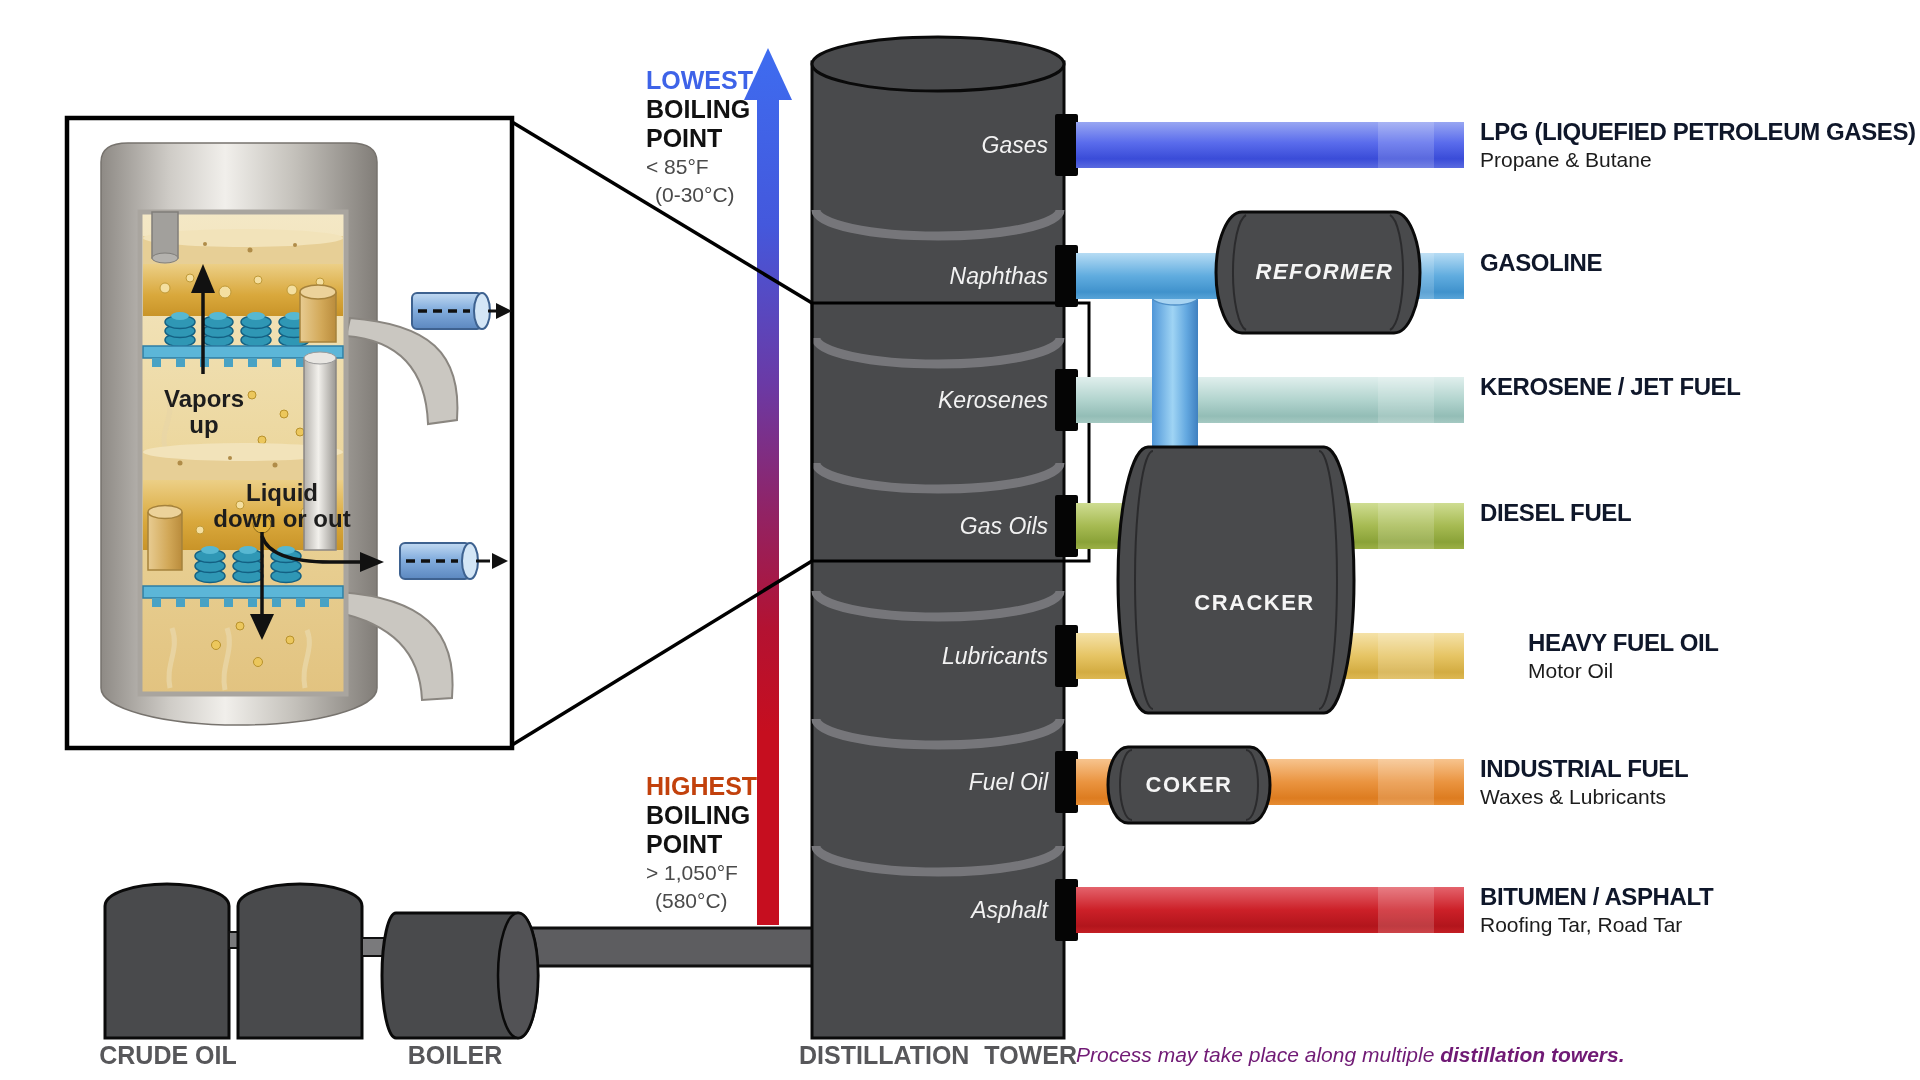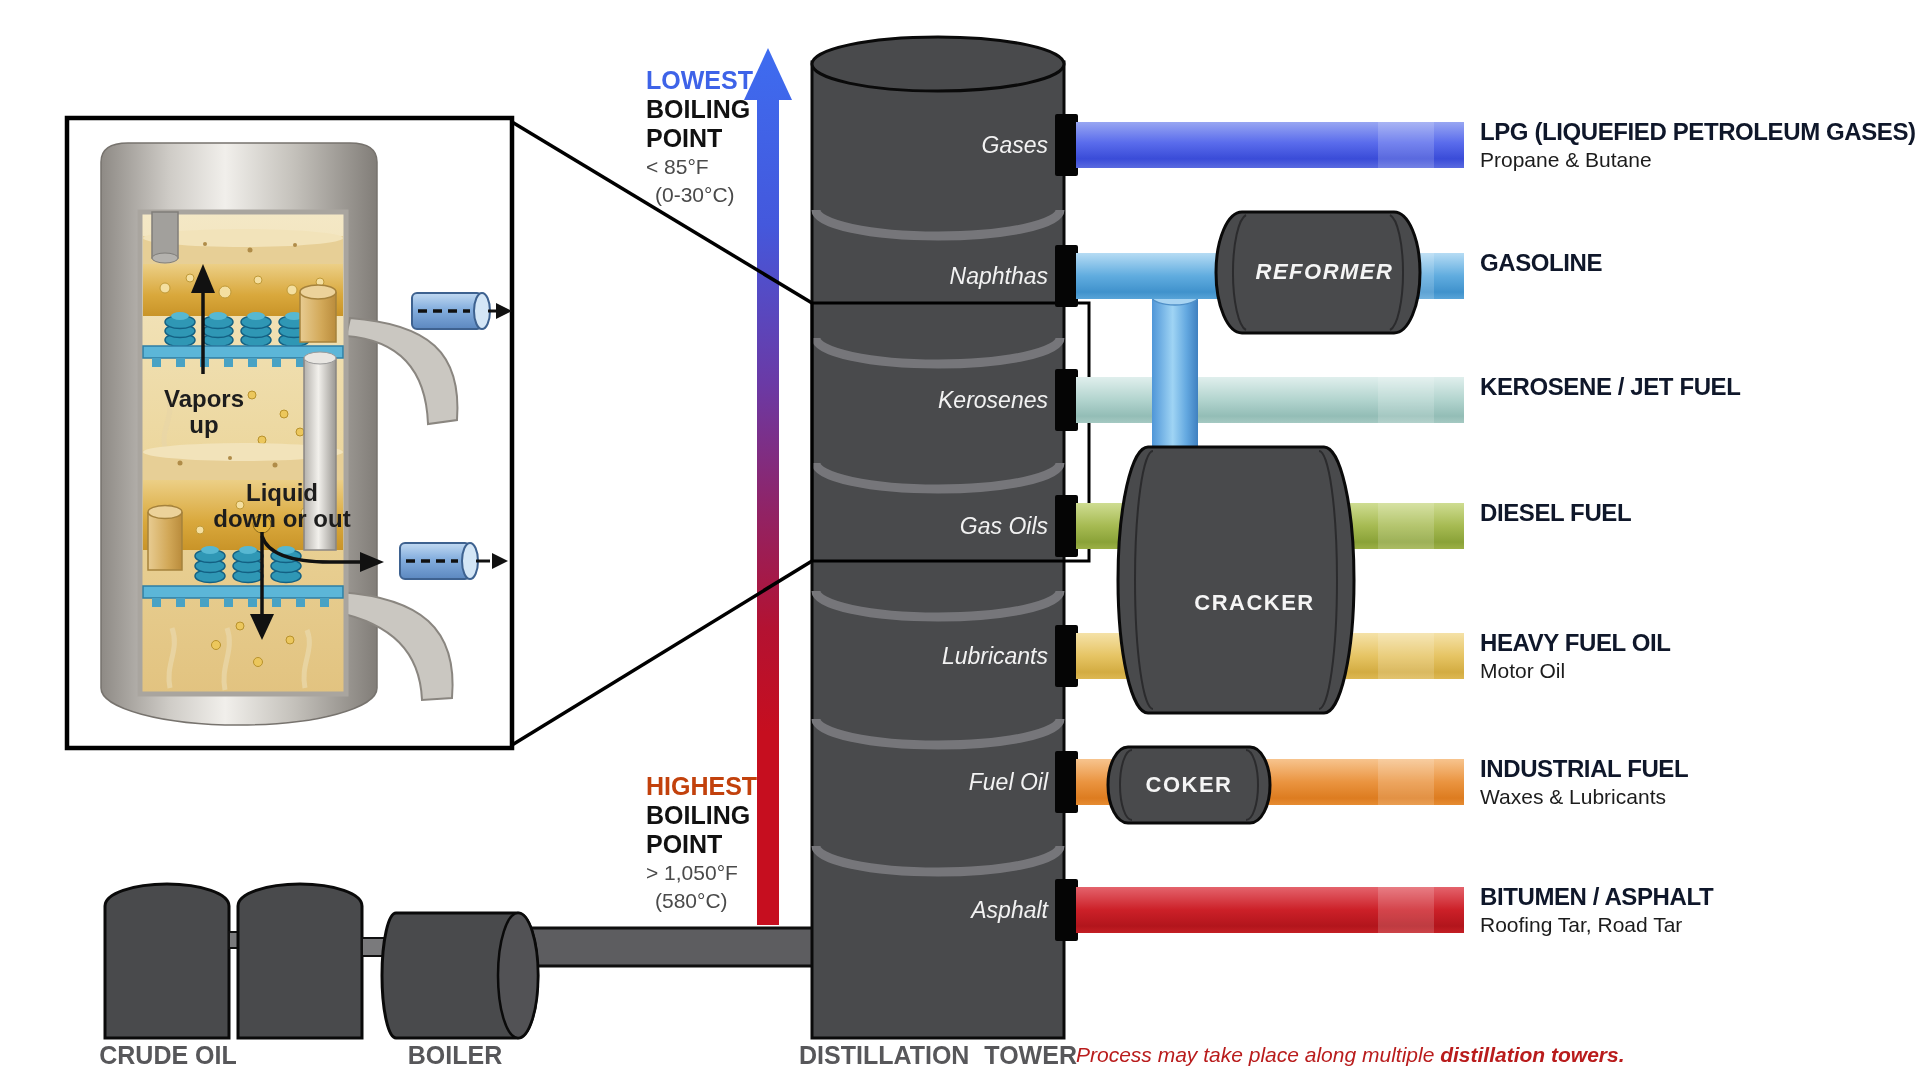--- a/index.html
+++ b/index.html
@@ -14,21 +14,21 @@
   .product .p-sub{font-size:21px;color:#1c1c1c;line-height:29px;}
   .scale-block{position:absolute;left:646px;}
   .scale-block .s-word{font-size:25px;font-weight:bold;line-height:29px;}
   .scale-block .s-bold{font-size:25px;font-weight:bold;color:#111;line-height:29px;}
   .scale-block .s-temp{font-size:21px;color:#4a4a4a;line-height:28px;}
   .scale-block .s-temp.indent{padding-left:9px;}
   .low-word{color:#3e63e8;}
   .high-word{color:#c2410c;}
   .equip-label{font-size:25px;font-weight:bold;color:#57575a;text-align:center;line-height:30px;}
   .tower-title{word-spacing:8px;}
-  .note{font-size:21px;font-style:italic;color:#b91c1c;line-height:30px;}
+  .note{font-size:21px;font-style:italic;color:#701a75;line-height:30px;}
   .note .n-bold{font-weight:bold;}
   .inset-text{font-weight:bold;color:#1d1d1d;font-size:24px;line-height:26px;text-align:center;}
 </style>
 </head>
 <body>
 
 <div class="stage">
 
 <svg class="layer" width="1920" height="1080" viewBox="0 0 1920 1080">
   <defs>
@@ -400,21 +400,21 @@
 </div>
 <div class="product" style="top:250px;">
   <div class="p-title">GASOLINE</div>
 </div>
 <div class="product" style="top:374px;">
   <div class="p-title">KEROSENE / JET FUEL</div>
 </div>
 <div class="product" style="top:500px;">
   <div class="p-title">DIESEL FUEL</div>
 </div>
-<div class="product" style="top:630px;">
+<div class="product" style="top:630px;margin-left:48px;">
   <div class="p-title">HEAVY FUEL OIL</div>
   <div class="p-sub">Motor Oil</div>
 </div>
 <div class="product" style="top:756px;">
   <div class="p-title">INDUSTRIAL FUEL</div>
   <div class="p-sub">Waxes &amp; Lubricants</div>
 </div>
 <div class="product" style="top:884px;">
   <div class="p-title">BITUMEN / ASPHALT</div>
   <div class="p-sub">Roofing Tar, Road Tar</div>

